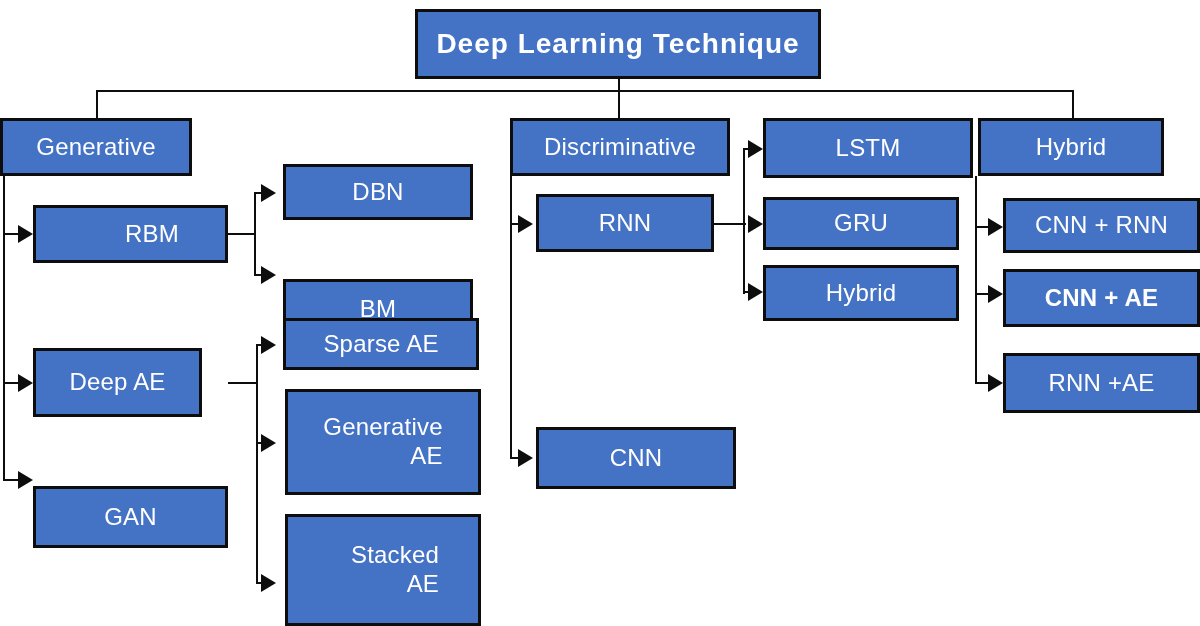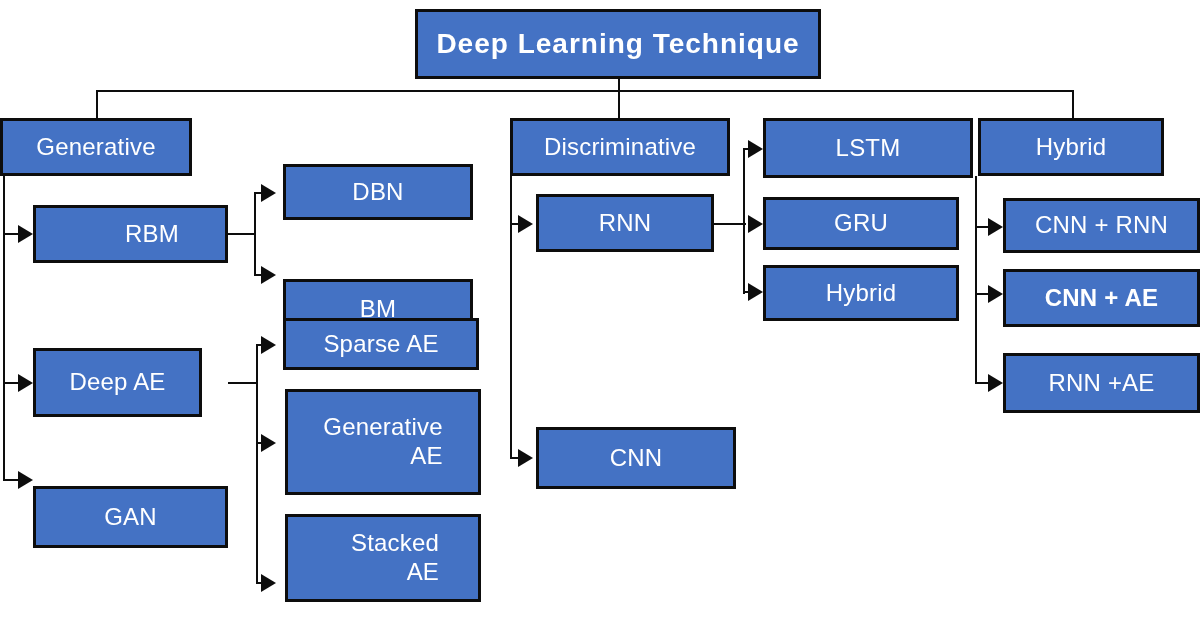--- a/index.html
+++ b/index.html
@@ -127,21 +127,21 @@
 
   <div class="node" style="left:33px; top:348px; width:169px; height:69px;">Deep AE</div>
 
   <div class="node" style="left:33px; top:450px; width:195px; height:62px;margin-top:36px;">GAN</div>
 
   <div class="node" style="left:283px; top:318px; width:196px; height:52px;">Sparse AE</div>
 
   <div class="node" style="left:285px; top:389px; width:196px; height:106px;">Generative
 AE</div>
 
-  <div class="node" style="left:285px; top:514px; width:196px; height:88px;padding-left:24px;">Stacked
+  <div class="node" style="left:285px; top:514px; width:196px; height:112px;padding-left:24px;">Stacked
 AE</div>
 
   <div class="node" style="left:510px; top:118px; width:220px; height:58px;">Discriminative</div>
 
   <div class="node" style="left:536px; top:194px; width:178px; height:58px;">RNN</div>
 
   <div class="node" style="left:536px; top:427px; width:200px; height:62px;">CNN</div>
 
   <div class="node" style="left:763px; top:118px; width:210px; height:60px;">LSTM</div>
 

